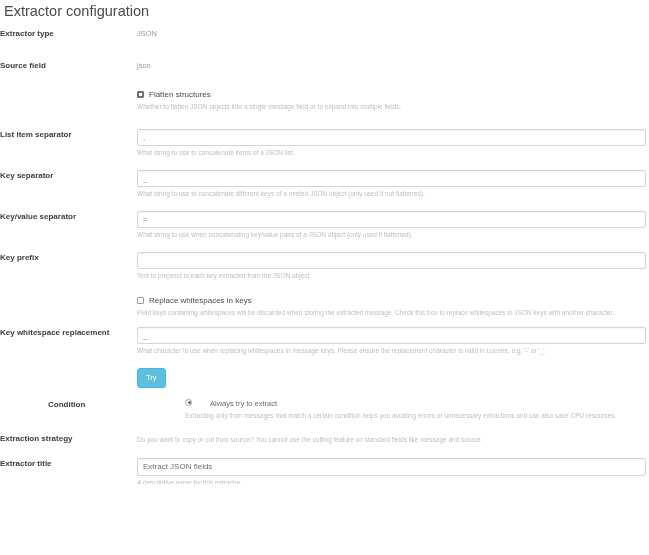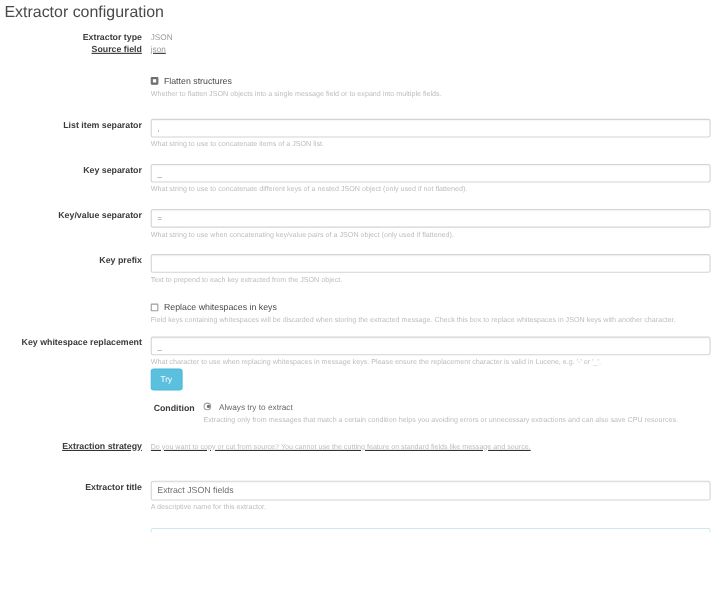--- a/index.html
+++ b/index.html
@@ -29,21 +29,21 @@
   
   .form-row {
     display: flex;
     align-items: flex-start;
     width: 100%;
     margin-bottom: 0;
   }
   .col-label {
     width: 137px;
     flex: 0 0 137px;
-    text-align: right;
+    text-align: left;
     padding-right: 8px;
     font-size: 8px;
     font-weight: bold;
     color: #3c3c3c;
     line-height: 11px;
   }
   .col-field {
     flex: 1 1 auto;
     padding-right: 3px;
     min-width: 0;
@@ -108,21 +108,21 @@
   }
   .check-label {
     font-size: 8px;
     color: #4a4a4a;
     line-height: 11px;
   }
 
   
   .radio-line {
     display: flex;
-    gap: 7px;
+    gap: 18px;
     margin-bottom: 3px;
   }
   .radio-line:last-of-type { margin-bottom: 0; }
   .rdo {
     width: 7px;
     height: 7px;
     border: 1px solid #a0a0a0;
     border-radius: 50%;
     background: #fff;
     position: relative;
@@ -187,21 +187,21 @@
 
   <h2 class="page-title">Extractor configuration</h2>
 
   <div class="form-row" style="margin-top:9px;">
     <div class="col-label">Extractor type</div>
     <div class="col-field">
       <div class="static-value">JSON</div>
     </div>
   </div>
 
-  <div class="form-row" style="margin-top:0;text-decoration:underline;">
+  <div class="form-row" style="margin-top:21px;">
     <div class="col-label">Source field</div>
     <div class="col-field">
       <div class="static-value">json</div>
     </div>
   </div>
 
   <div class="form-row" style="margin-top:18px;">
     <div class="col-label"></div>
     <div class="col-field">
       <label class="check-line">
@@ -256,46 +256,46 @@
   </div>
 
   <div class="form-row" style="margin-top:10px;">
     <div class="col-label">Key whitespace replacement</div>
     <div class="col-field">
       <input class="form-control" type="text" value="_" style="">
       <p class="help-block">What character to use when replacing whitespaces in message keys. Please ensure the replacement character is valid in Lucene, e.g. '-' or '_'.</p>
     </div>
   </div>
 
-  <div class="form-row" style="margin-top:0;">
+  <div class="form-row" style="margin-top:11px;">
     <div class="col-label"></div>
     <div class="col-field">
       <button class="btn btn-info" type="button">Try</button>
     </div>
   </div>
 
   <div class="form-row" style="margin-top:11px;padding-left:48px;">
     <div class="col-label">Condition</div>
     <div class="col-field">
       <label class="radio-line">
         <span class="rdo checked"></span>
         <span class="radio-label">Always try to extract</span>
       </label>
       <p class="help-block">Extracting only from messages that match a certain condition helps you avoiding errors or unnecessary extractions and can also save CPU resources.</p>
     </div>
   </div>
 
-  <div class="form-row" style="margin-top:13px;text-decoration:underline;">
+  <div class="form-row" style="margin-top:13px;">
     <div class="col-label">Extraction strategy</div>
     <div class="col-field">
       <p class="help-block">Do you want to copy or cut from source? You cannot use the cutting feature on standard fields like message and source.</p>
     </div>
   </div>
 
-  <div class="form-row" style="margin-top:26px;">
+  <div class="form-row" style="margin-top:14px;">
     <div class="col-label">Extractor title</div>
     <div class="col-field">
       <input class="form-control" type="text" style="height: 18px; color: rgb(111, 111, 111); font-size: 8px;" value="Extract JSON fields">
       <p class="help-block">A descriptive name for this extractor.</p>
     </div>
   </div>
 
   <div class="form-row" style="margin-top:14px;">
     <div class="col-label"></div>
     <div class="col-field">

